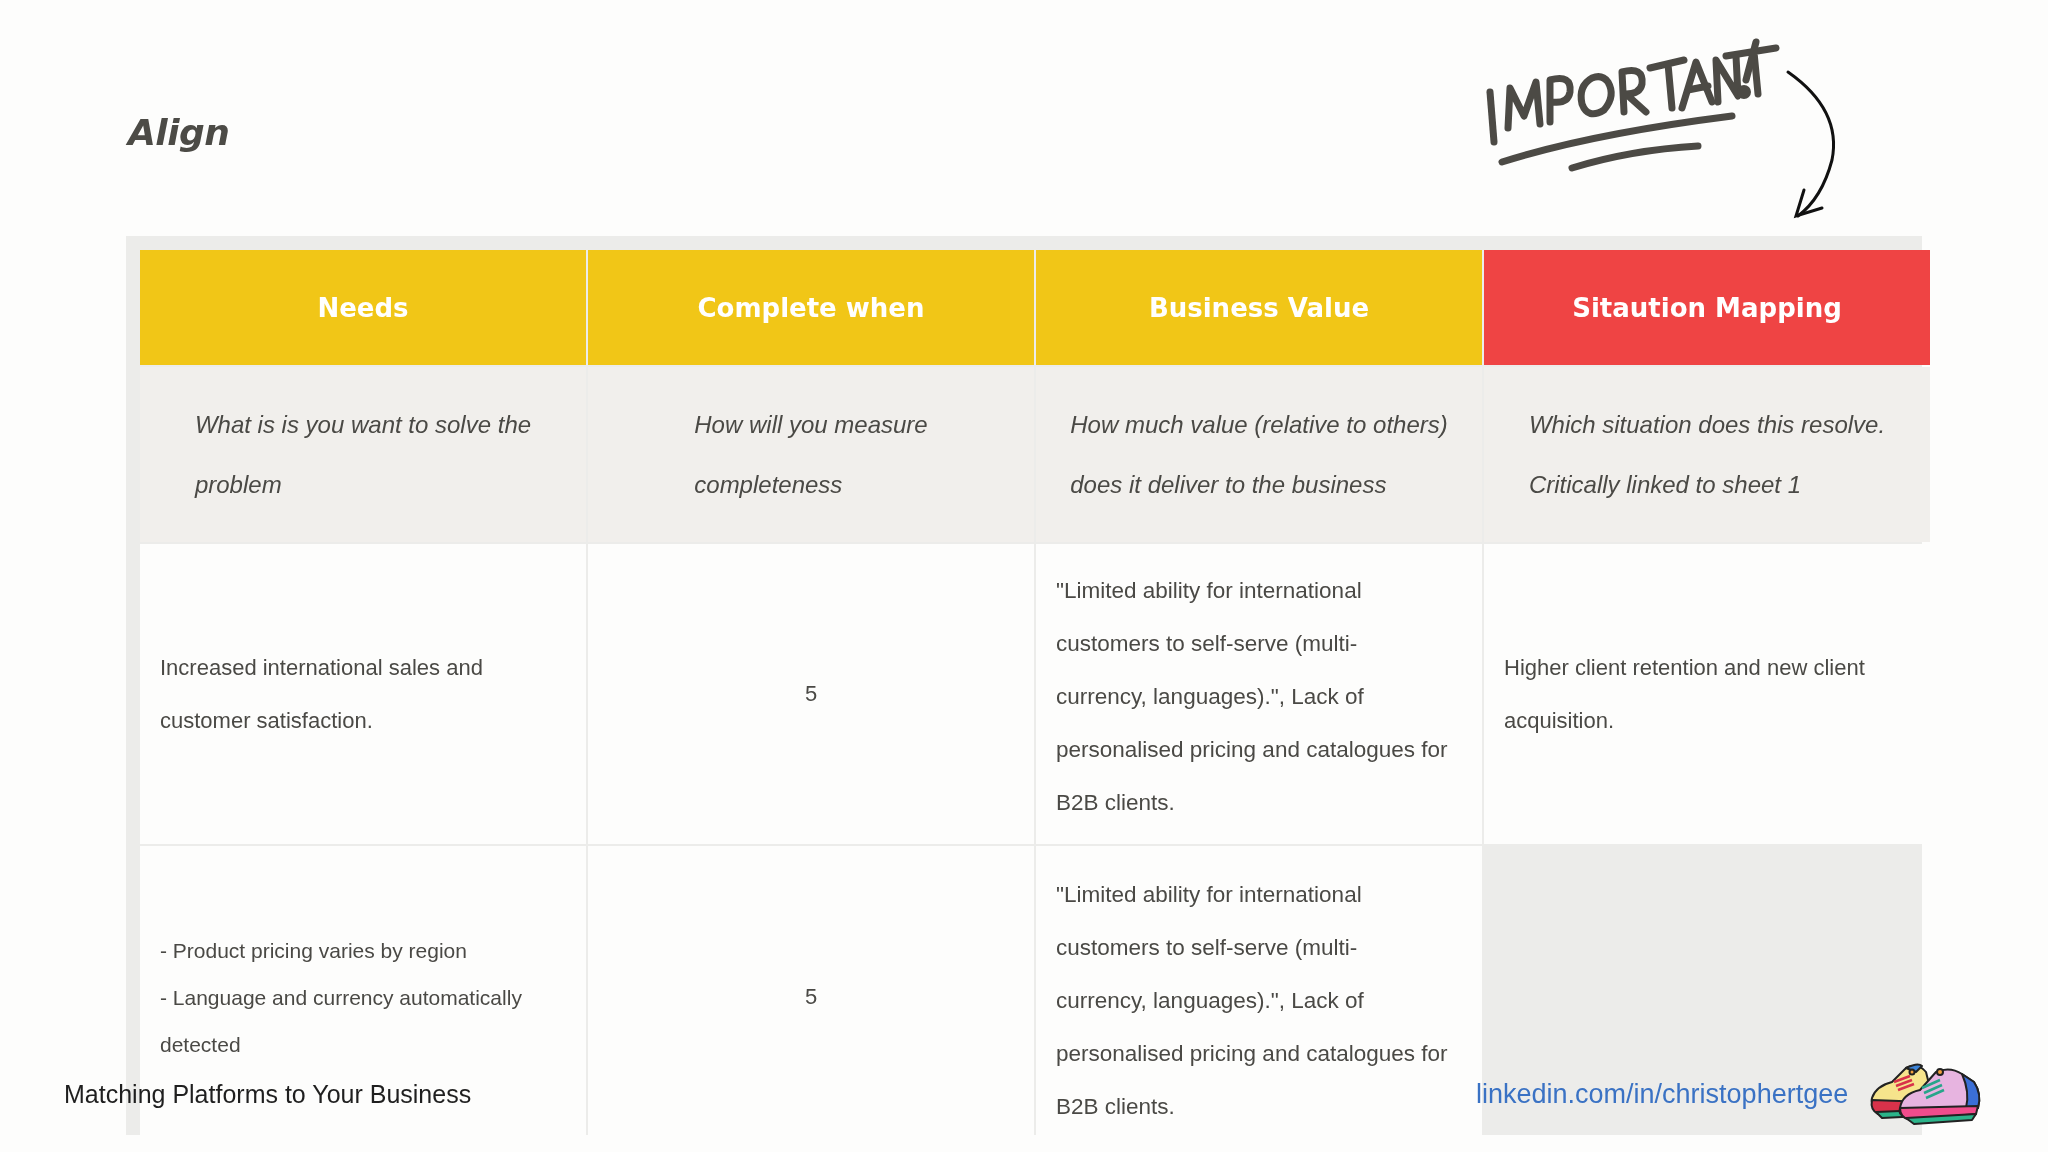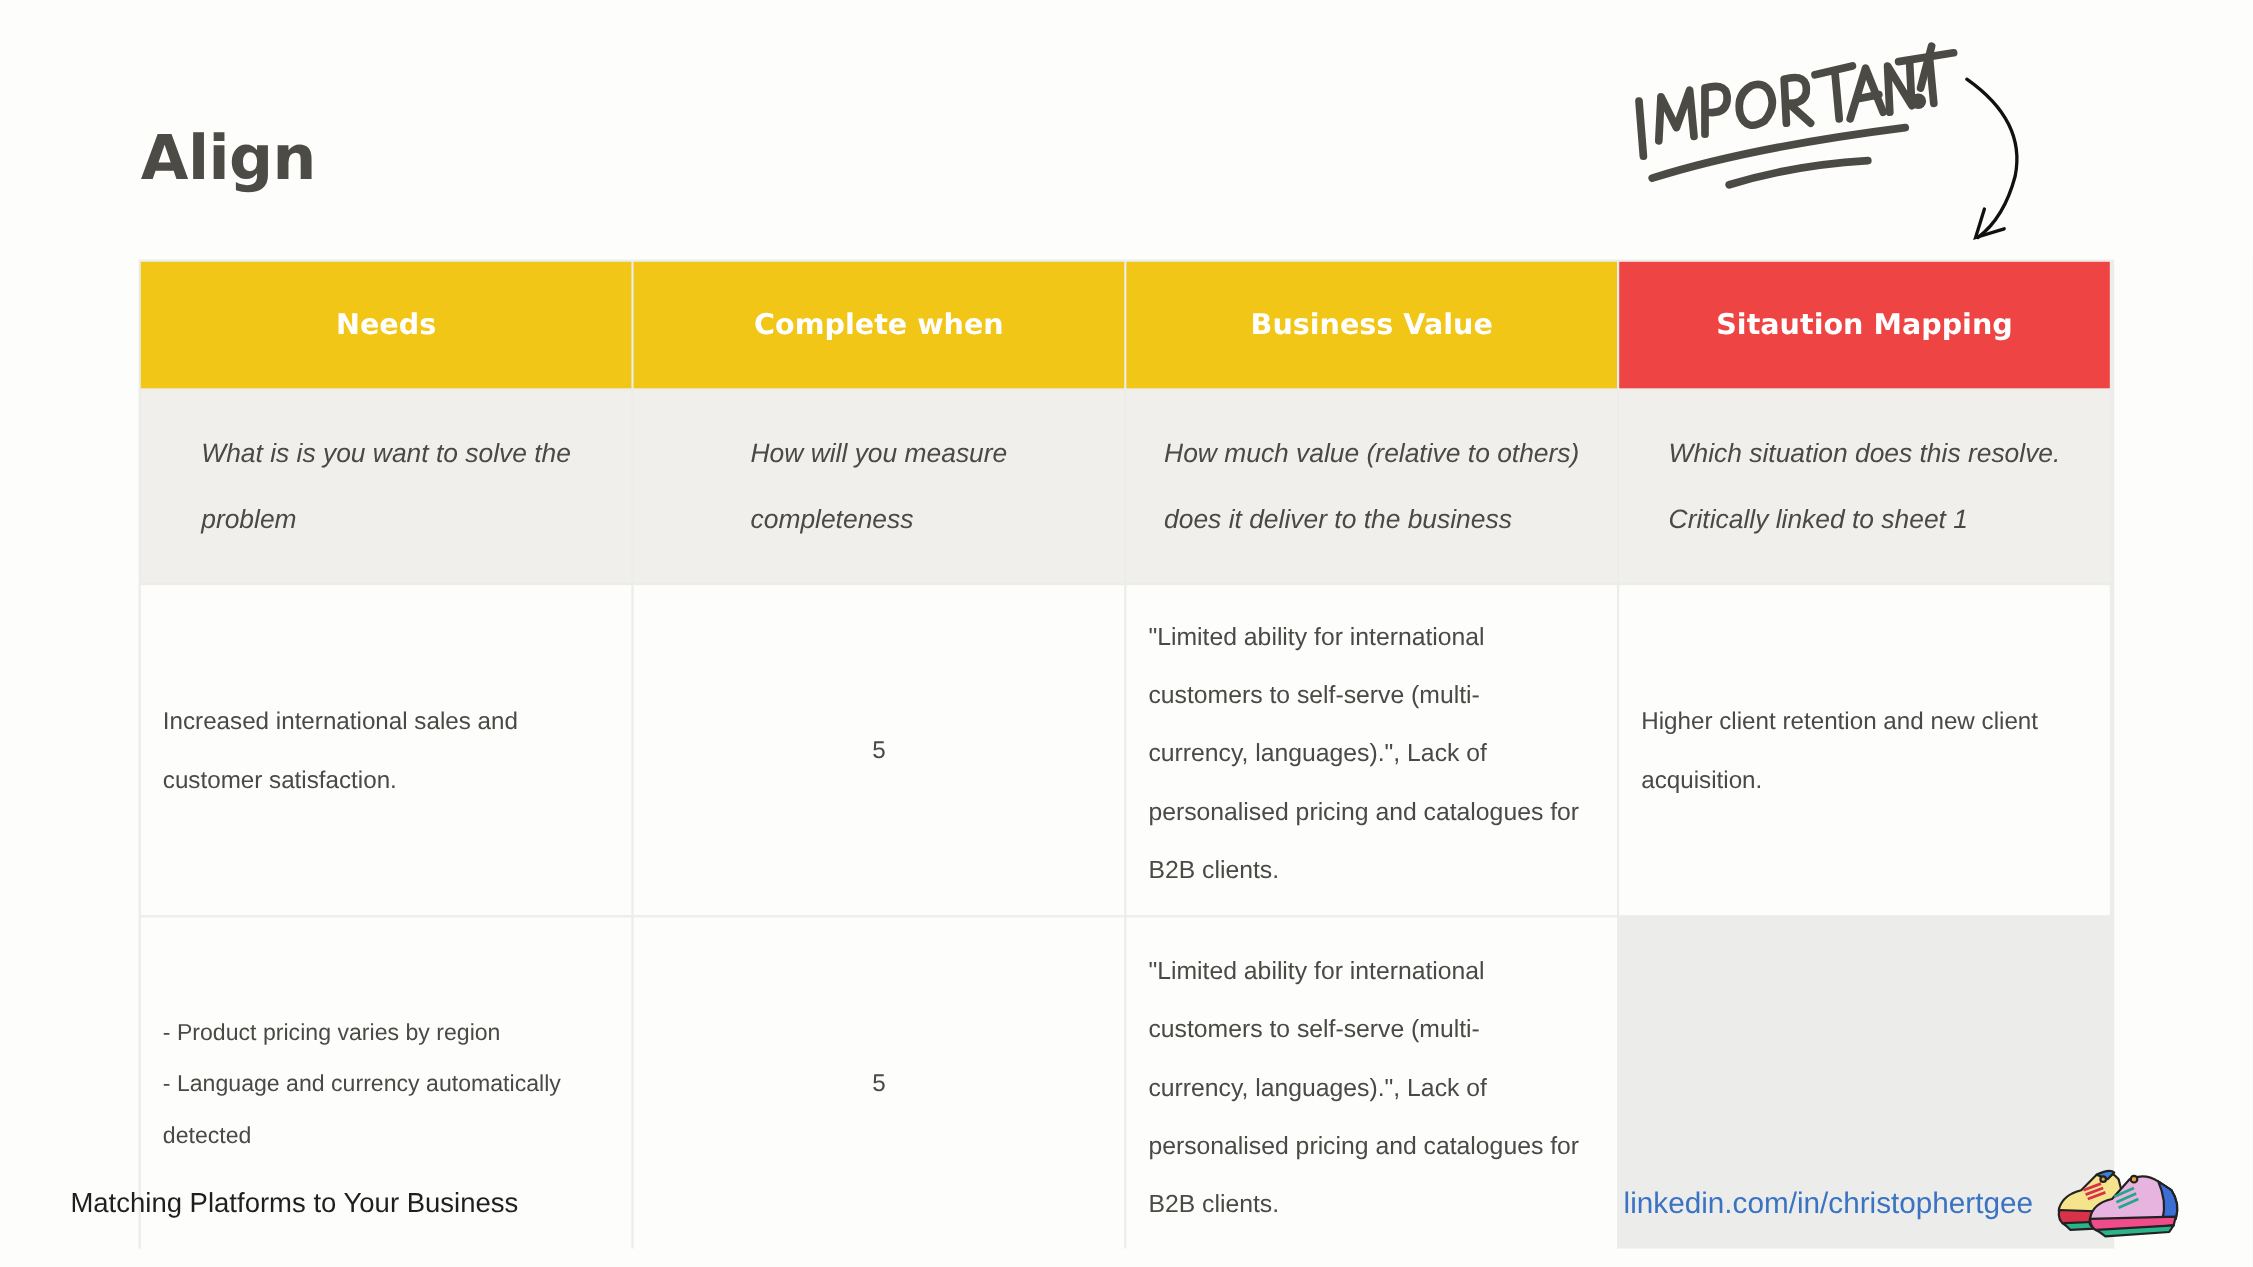--- a/index.html
+++ b/index.html
@@ -5,33 +5,33 @@
   html, body { margin: 0; padding: 0; }
   body {
     width: 2048px; height: 1152px; overflow: hidden;
     background: #fdfdfc; position: relative;
     font-family: "Liberation Sans", "DejaVu Sans", sans-serif;
     color: #4a4945;
   }
   .title {
     position: absolute; left: 128px; top: 112px;
     font-family: "DejaVu Sans", sans-serif; font-weight: bold;
-    font-size: 56px; color: #4c4b46; letter-spacing: -0.5px;
+    font-size: 36px; color: #4c4b46; letter-spacing: -0.5px; font-style: italic;
   }
   .important {
     position: absolute; left: 1470px; top: 30px; width: 380px; height: 200px;
   }
   .table {
     position: absolute; left: 126px; top: 236px; width: 1796px; height: 899px;
     background: #ececea;
     display: grid;
     grid-template-columns: 446px 446px 446px 446px;
     grid-template-rows: 115px 175px 300px 302px;
     column-gap: 2px; row-gap: 2px;
-    padding: 2px; box-sizing: border-box;
+    padding: 14px; box-sizing: border-box;
   }
   .cell { box-sizing: border-box; display: flex; align-items: center; }
   .hdr {
     background: #f1c617; color: #ffffff; justify-content: center;
     font-family: "DejaVu Sans", sans-serif; font-weight: bold; font-size: 26px;
   }
   .hdr.red { background: #ef4444; }
   .sub {
     background: #f1efec; justify-content: center; text-align: left;
     font-style: italic; font-size: 24px; line-height: 60px; color: #4a4945;

